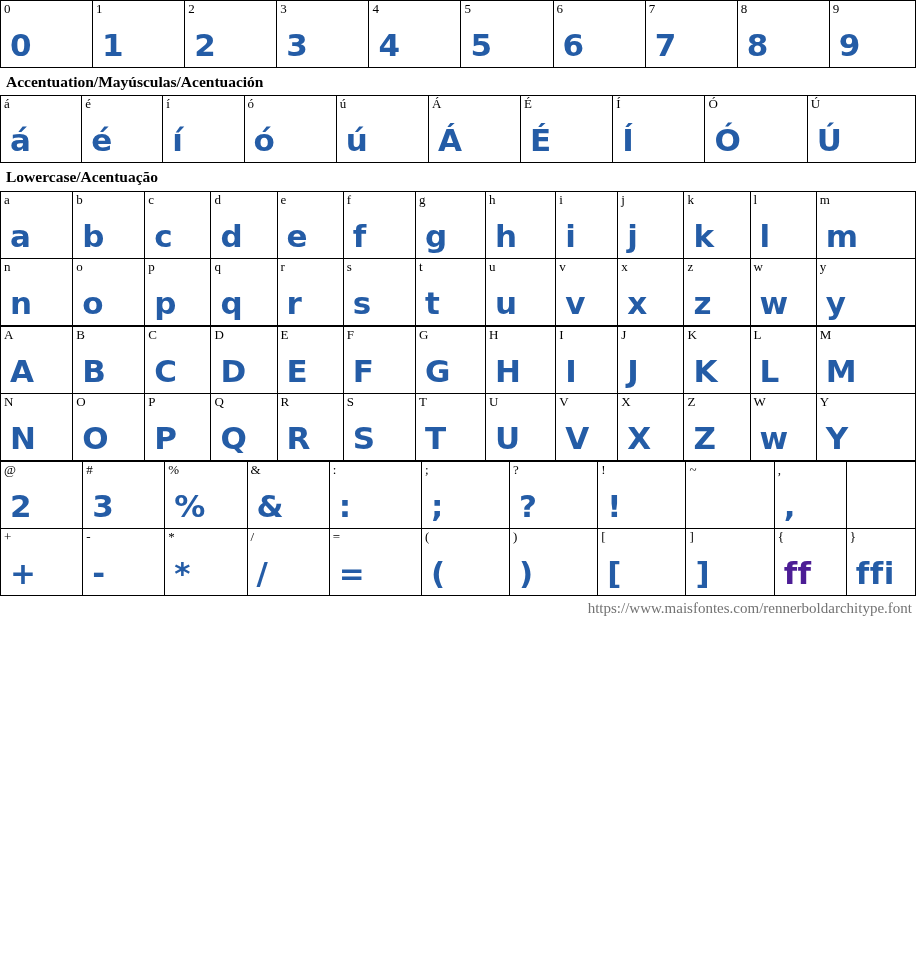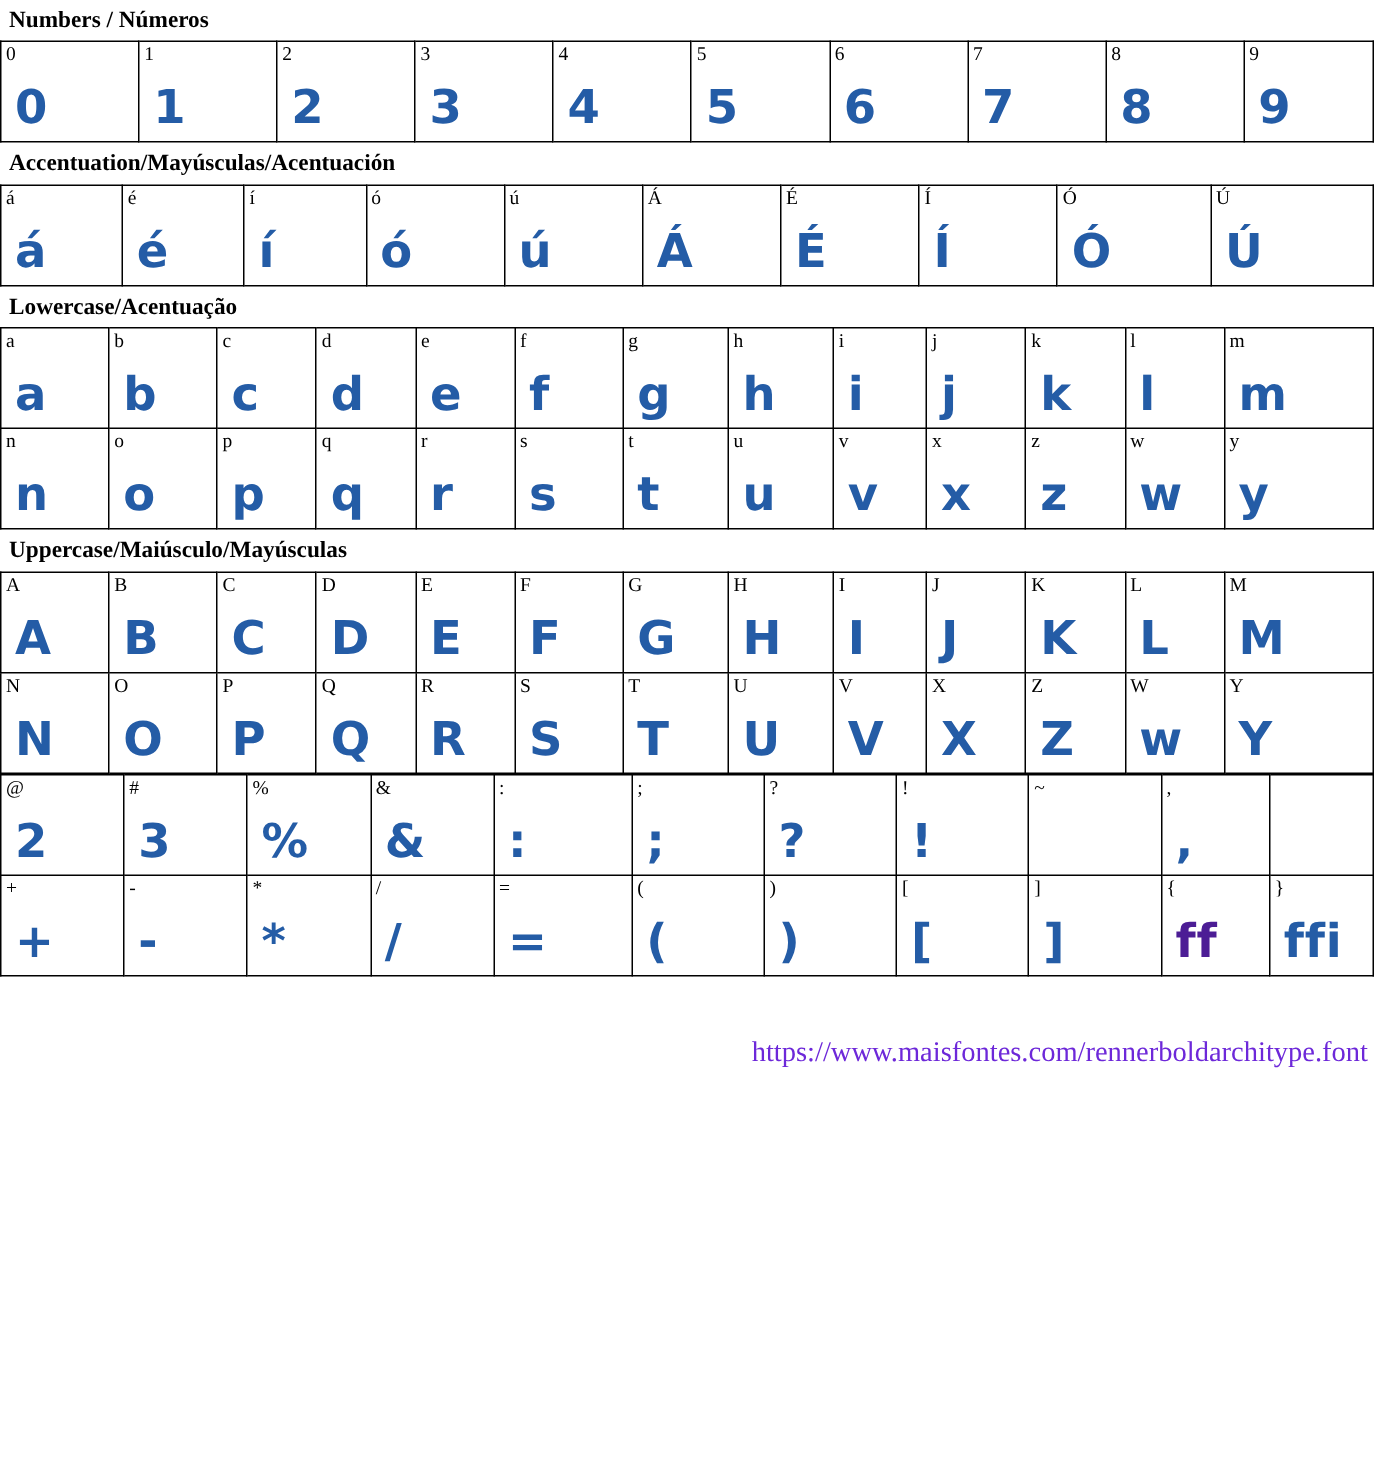--- a/index.html
+++ b/index.html
@@ -59,32 +59,30 @@
     font-family: "DejaVu Sans", sans-serif;
     font-weight: bold;
     font-size: 31px;
     line-height: 1;
     color: #245CA6;
     letter-spacing: 0.5px;
   }
   .footer-url {
     text-align: right;
     font-family: "Liberation Serif", serif;
-    font-size: 19px;
-    color: #6d28d9;
+    font-size: 15px;
+    color: #737373;
     padding: 4px 4px 0 0;
-    margin-top: 36px;
   }
 </style>
 </head>
 <body>
 
 <div class="page">
   <div id="sections-root">
-      <div class="section-title">Numbers / Números</div>
       <table class="glyph-table">
         <colgroup>
           <col style="width: 92px;">
           <col style="width: 92px;">
           <col style="width: 92px;">
           <col style="width: 92px;">
           <col style="width: 92px;">
           <col style="width: 92px;">
           <col style="width: 92px;">
           <col style="width: 92px;">
@@ -408,21 +406,20 @@
             </td>
             <td>
               <div class="cell-inner">
                 <div class="char-label">y</div>
                 <div class="char-glyph" style="color: rgb(36, 92, 166);">y</div>
               </div>
             </td>
           </tr>
         </tbody>
       </table>
-      <div class="section-title">Uppercase/Maiúsculo/Mayúsculas</div>
       <table class="glyph-table">
         <colgroup>
           <col style="width: 72px;">
           <col style="width: 72px;">
           <col style="width: 66px;">
           <col style="width: 66px;">
           <col style="width: 66px;">
           <col style="width: 72px;">
           <col style="width: 70px;">
           <col style="width: 70px;">

